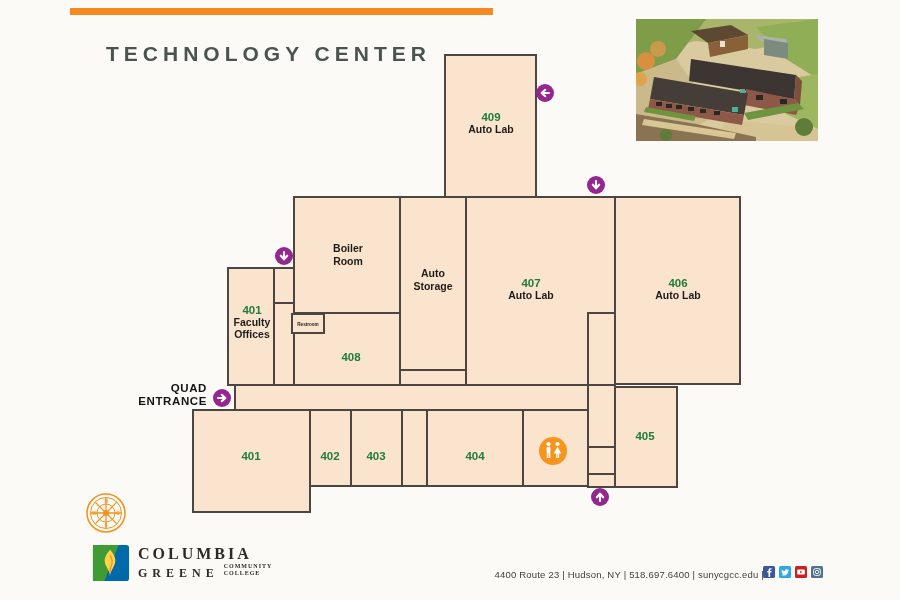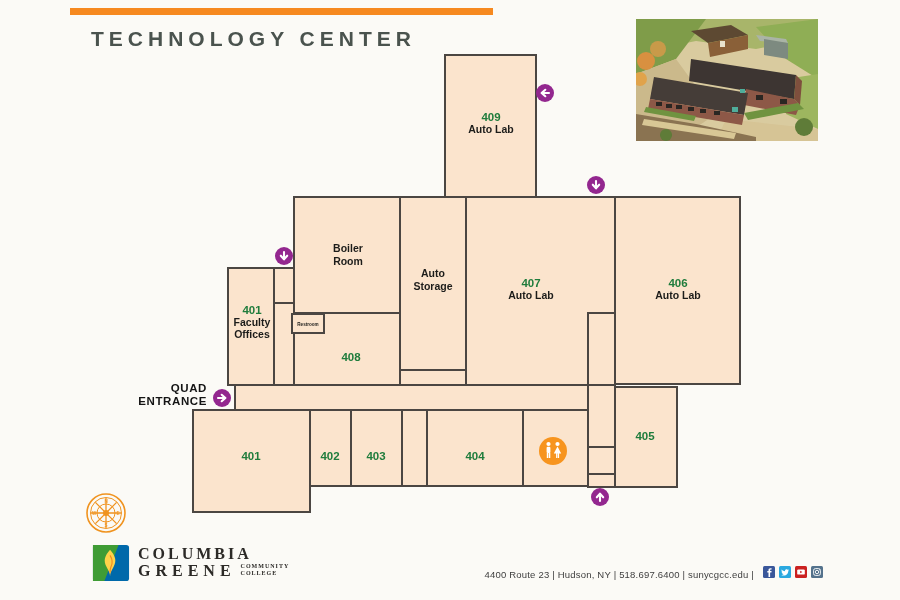--- a/index.html
+++ b/index.html
@@ -1,19 +1,19 @@
 <!DOCTYPE html>
 <html><head>
 <meta charset="utf-8">
 <style>
   html,body{margin:0;padding:0;background:#ffffff;}
   .stage{position:relative;width:900px;height:600px;background:#fbfaf6;overflow:hidden;
          font-family:"Liberation Sans",sans-serif;}
   .topbar{position:absolute;left:70px;top:8px;width:423px;height:7px;background:#f6891f;}
-  .title{position:absolute;left:91px;top:27px;margin:0;font-size:21px;font-weight:bold;
+  .title{position:absolute;left:91px;top:27px;margin:15px;font-size:21px;font-weight:bold;
          letter-spacing:5px;color:#4a534e;white-space:nowrap;}
   .illustration{position:absolute;left:636px;top:19px;width:182px;height:122px;}
   .plan{position:absolute;left:0;top:0;width:900px;height:600px;}
 
   
   .room{fill:#fbe4cd;stroke:#4b4642;stroke-width:2;}
   .wall{stroke:#4b4642;stroke-width:2;fill:none;}
   .num{fill:#1f7c3c;font-size:11.5px;font-weight:bold;text-anchor:middle;
        font-family:"Liberation Sans",sans-serif;}
   .rname{fill:#1c1c1a;font-size:10.5px;font-weight:bold;text-anchor:middle;
@@ -26,23 +26,23 @@
   .pa{stroke:#ffffff;stroke-width:2.1;fill:none;stroke-linecap:round;stroke-linejoin:round;}
   .compass-stroke{stroke:#f0931f;fill:none;}
   .compass-letter{fill:#f0931f;font-size:4.5px;font-weight:bold;text-anchor:middle;
        font-family:"Liberation Sans",sans-serif;}
 
   
   .logo{position:absolute;left:92px;top:544px;display:flex;align-items:flex-start;gap:8px;justify-content:space-between;}
   .logo-text{padding-top:2px;color:#2c2a27;font-family:"Liberation Serif",serif;}
   .logo-l1{font-size:16px;font-weight:bold;letter-spacing:3px;line-height:1.05;}
   .logo-row{display:flex;align-items:flex-end;gap:5px;}
-  .logo-l2{font-size:16px;font-weight:bold;letter-spacing:5px;line-height:1.05;}
+  .logo-l2{font-size:12px;font-weight:bold;letter-spacing:5px;line-height:1.05;}
   .logo-sub{font-size:6px;font-weight:bold;letter-spacing:1px;line-height:1.2;padding-bottom:2px;}
-  .address{position:absolute;right:146px;top:569px;font-size:9.5px;color:#3e3e3e;
+  .address{position:absolute;right:136px;top:569px;font-size:9.5px;color:#3e3e3e;
            letter-spacing:0.2px;white-space:nowrap;}
   .social{position:absolute;left:763px;top:566px;display:flex;gap:4px;}
   .social svg{display:block;}
 </style>
 </head>
 <body>
 
 <div class="stage">
 
   <div class="topbar"></div>

